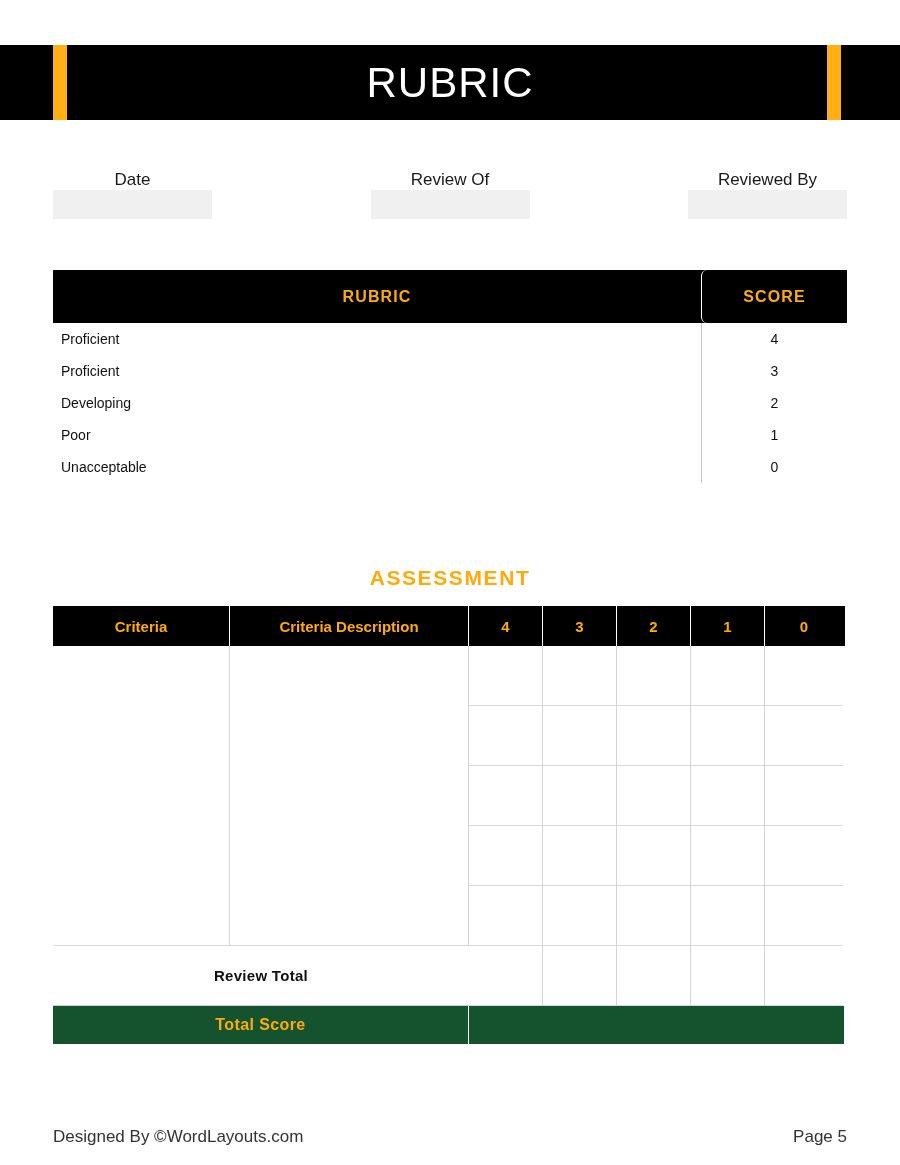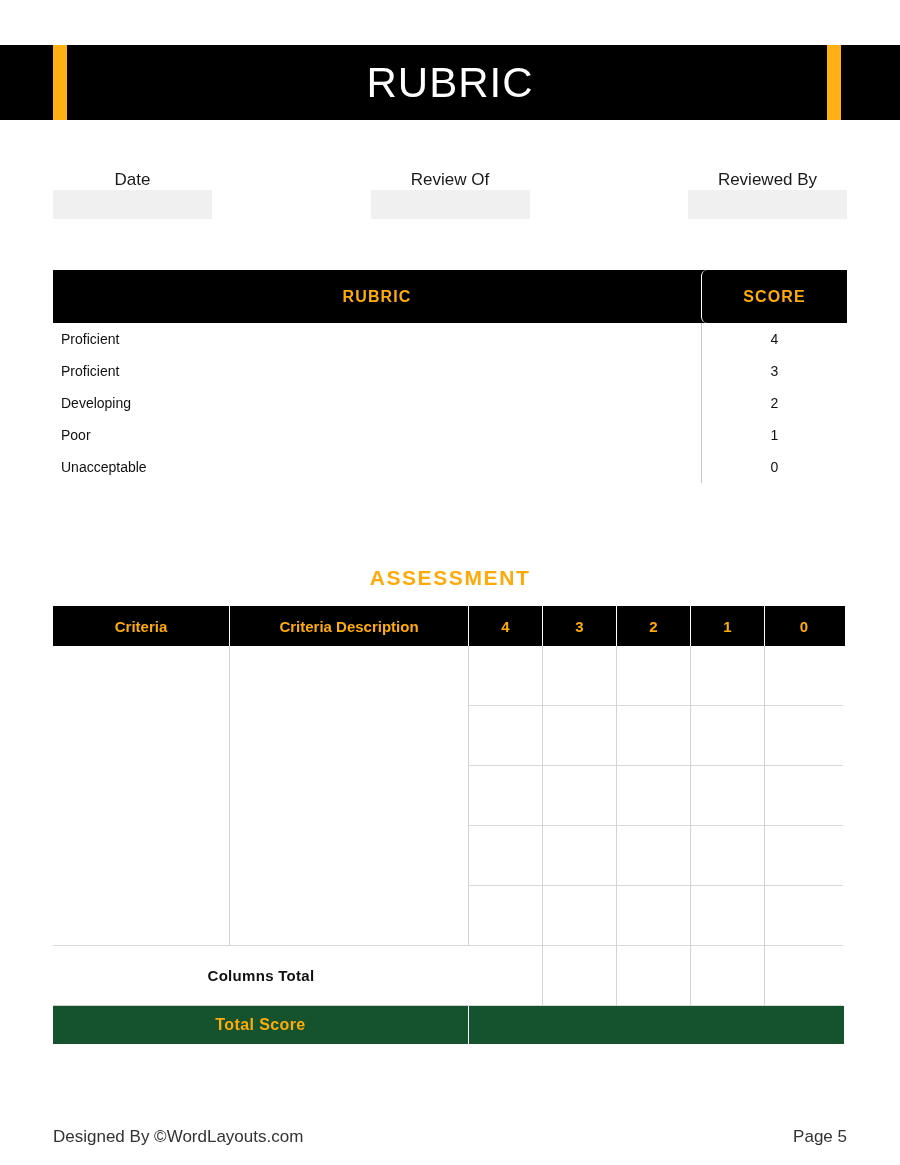--- a/index.html
+++ b/index.html
@@ -360,21 +360,21 @@
         <div class="ab-cell"></div>
         <div class="ab-cell"></div>
         <div class="ab-cell"></div>
         <div class="ab-cell"></div>
         <div class="ab-cell"></div>
       </div>
     </div>
   </div>
 
   <div class="totals-row">
-    <div class="totals-label">Columns Total</div>
+    <div class="totals-label">Review Total</div>
     <div class="totals-scores">
       <div class="totals-cell"></div>
       <div class="totals-cell"></div>
       <div class="totals-cell"></div>
       <div class="totals-cell"></div>
       <div class="totals-cell last"></div>
     </div>
   </div>
 
   <div class="grand-row">

